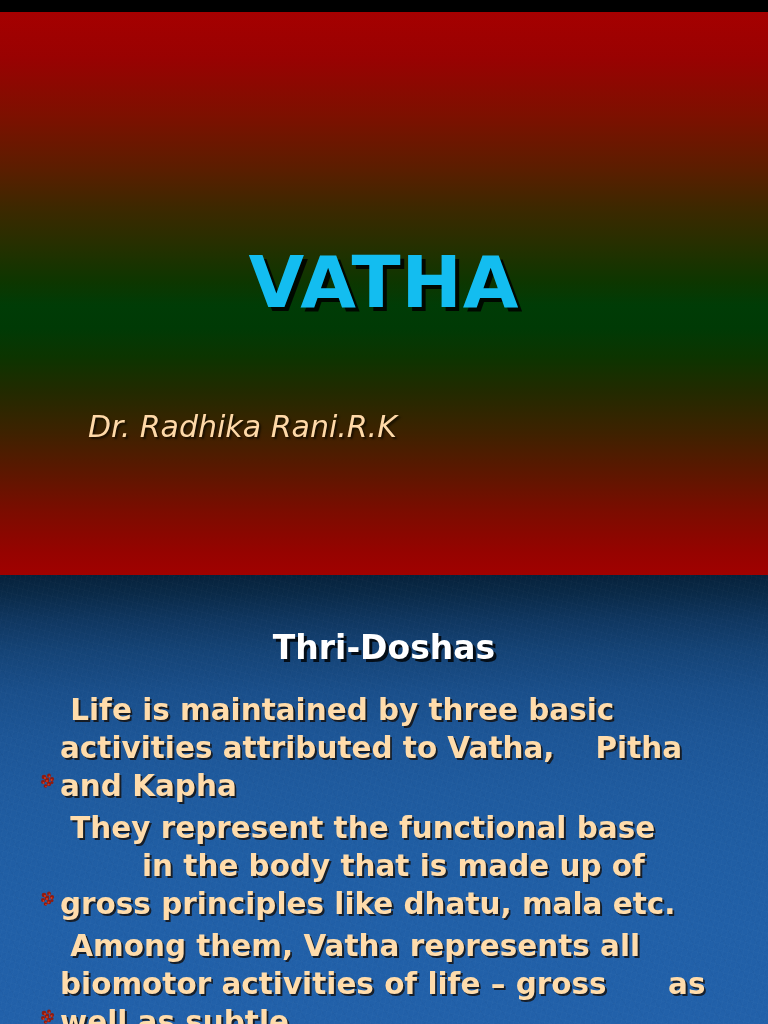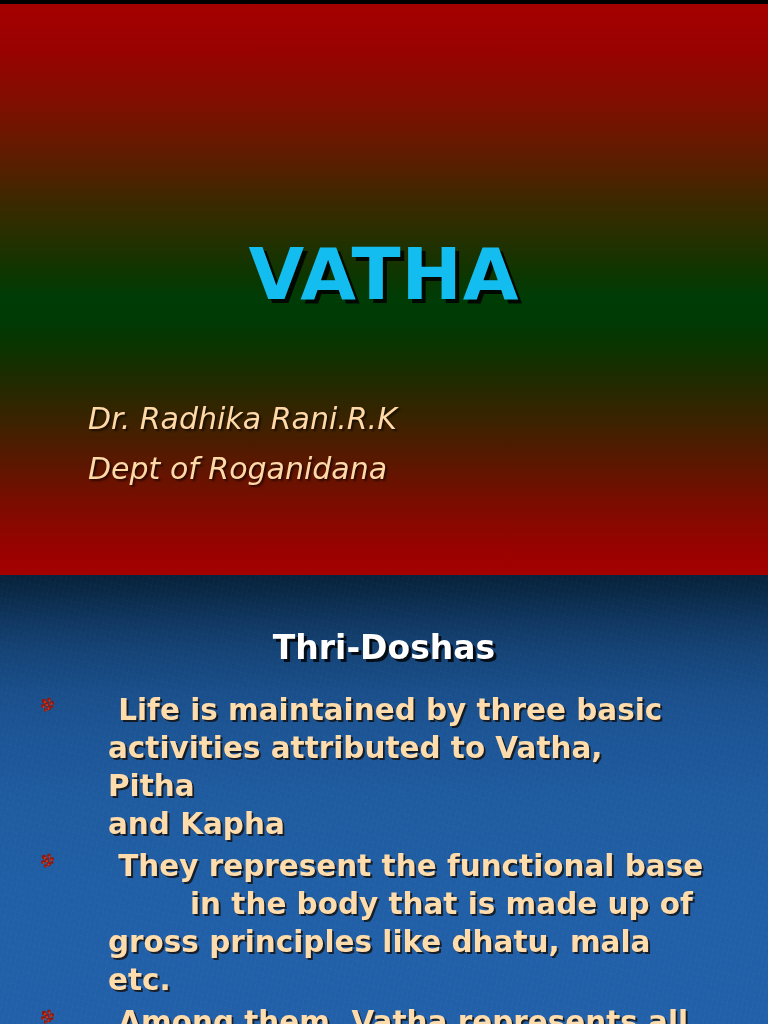--- a/index.html
+++ b/index.html
@@ -18,21 +18,21 @@
     position: relative;
     width: 768px;
     height: 1024px;
     overflow: hidden;
   }
 
   
   .slide-title {
     position: absolute;
     left: 0;
-    top: 4px;
+    top: 12px;
     width: 768px;
     height: 575px;
     overflow: hidden;
     background:
       linear-gradient(to bottom,
         #a50000 0%,
         #990202 8%,
         #7d1000 18%,
         #5c1d00 27%,
         #3d2800 34%,
@@ -136,23 +136,22 @@
   }
 
   .bullets {
     position: absolute;
     left: 36px;
     top: 690px;
     width: 712px;
   }
   .bullet-row {
     display: flex;
-    align-items: flex-start;
+    align-items: flex-end;
     margin-bottom: 4px;
-    gap: 48px;
   }
   .bullet-marker {
     flex: 0 0 auto;
     width: 24px;
     height: 34px;
     position: relative;
     margin-top: 4px;
   }
   .bullet-marker svg { display:block; }
 
@@ -172,21 +171,20 @@
 </head>
 <body>
 
 <div class="page">
 
   <section class="slide-title">
     <h1 class="vatha-title">VATHA</h1>
 
     <div class="byline">
       <div>Dr. Radhika Rani.R.K</div>
-      <div>Dept of Roganidana</div>
     </div>
   </section>
 
   <section class="slide-content">
     <div class="texture"></div>
   </section>
 
   <h2 class="content-heading">Thri-Doshas</h2>
 
   <div class="bullets">

